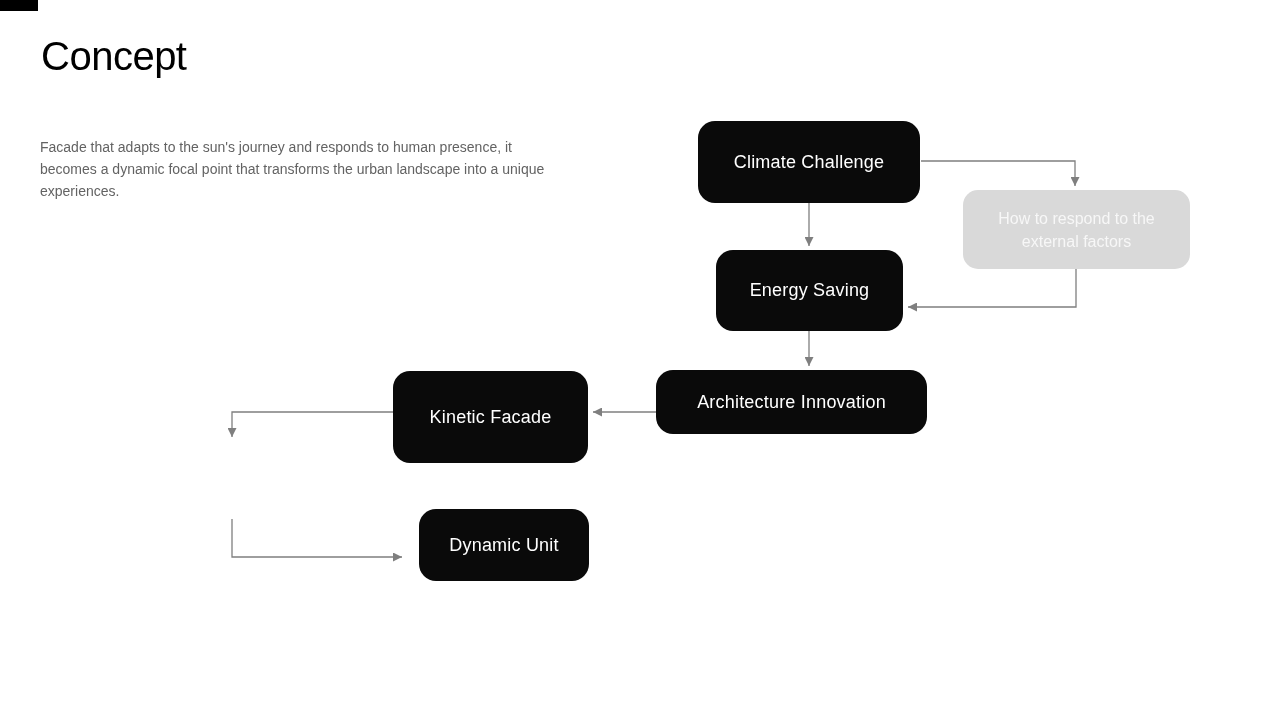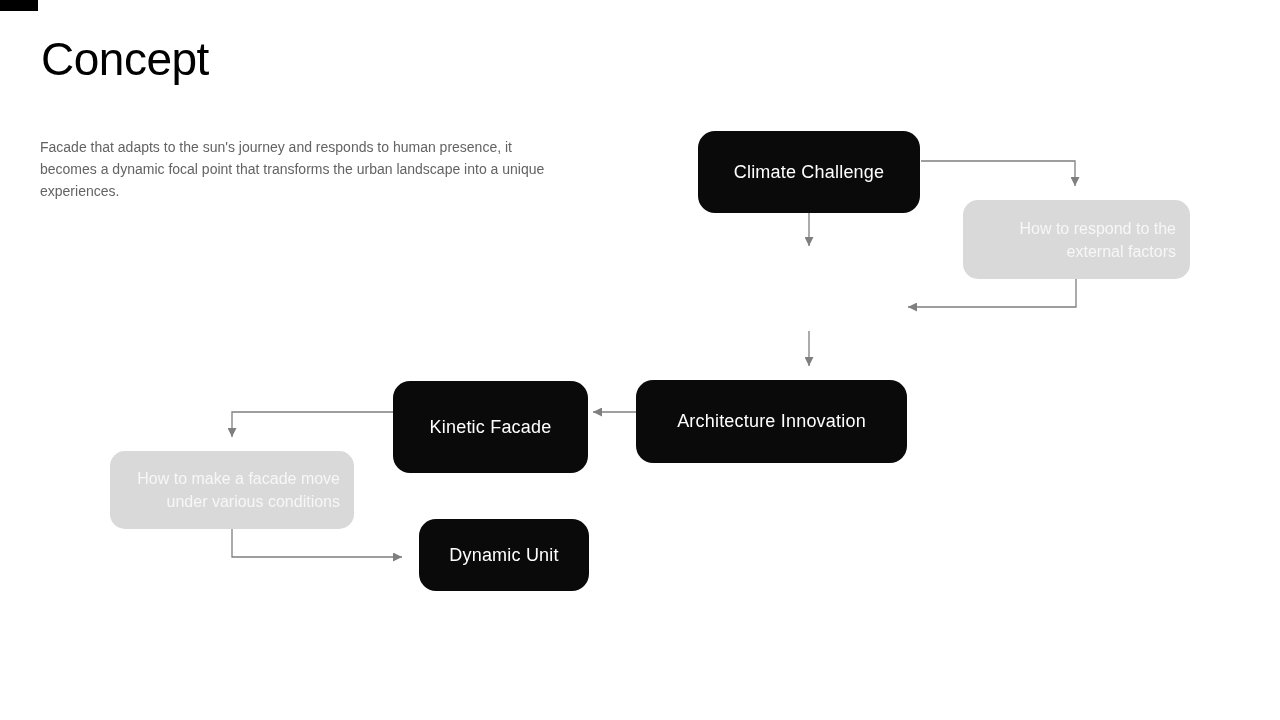--- a/index.html
+++ b/index.html
@@ -23,21 +23,21 @@
     top: 0;
     width: 38px;
     height: 11px;
     background: #000000;
   }
   h1.slide-title {
     position: absolute;
     left: 41px;
     top: 33px;
     margin: 0;
-    font-size: 46px;
+    font-size: 40px;
     font-weight: 400;
     letter-spacing: -0.5px;
     color: var(--title-text, #000);
     line-height: 1.15;
   }
   p.slide-desc {
     position: absolute;
     left: 40px;
     top: 136px;
     width: 515px;
@@ -69,35 +69,33 @@
   }
   .node {
     position: absolute;
     display: flex;
     align-items: center;
     justify-content: center;
     text-align: center;
     box-sizing: border-box;
     padding: 20px 14px;
     border-radius: 17px;
-    margin-top: 10px;
   }
   .node.black {
     background: var(--node-black, #0a0a0a);
     color: var(--node-black-text, #ffffff);
     font-size: 18px;
     letter-spacing: 0.2px;
   }
   .node.gray {
     background: var(--node-gray, #d9d9d9);
     color: var(--node-gray-text, #f7f7f7);
     font-size: 16px;
     line-height: 23px;
     border-radius: 15px;
-    text-align: right;
   }
 </style>
 </head>
 <body>
 
 <div class="slide">
   <div class="corner-accent"></div>
   <h1 class="slide-title">Concept</h1>
   <p class="slide-desc">Facade that adapts to the sun's journey and responds to human presence, it becomes a dynamic focal point that transforms the urban landscape into a unique experiences.</p>
 
@@ -116,26 +114,26 @@
         <polyline points="393,412 232,412 232,437" marker-end="url(#arrowhead)"></polyline>
         <polyline points="232,519 232,557 402,557" marker-end="url(#arrowhead)"></polyline>
       </svg>
 
   <div class="node black" style="left: 698px; top: 121px; width: 222px; height: 82px;">
         <span>Climate Challenge</span>
       </div>
       <div class="node gray" style="left: 963px; top: 190px; width: 227px; height: 79px;">
         <span>How to respond to the external factors</span>
       </div>
-      <div class="node black" style="left: 636px; top: 370px; width: 271px; height: 83px;">
+      <div class="node black" style="left: 716px; top: 250px; width: 187px; height: 81px;">
+        <span>Energy Saving</span>
+      </div>
+      <div class="node black" style="left: 656px; top: 370px; width: 271px; height: 64px;">
         <span>Architecture Innovation</span>
       </div>
       <div class="node black" style="left: 393px; top: 371px; width: 195px; height: 92px;">
         <span>Kinetic Facade</span>
-      </div>
-      <div class="node gray" style="left: 110px; top: 441px; width: 244px; height: 78px;">
-        <span>How to make a facade move under various conditions</span>
       </div>
       <div class="node black" style="left: 419px; top: 509px; width: 170px; height: 72px;">
         <span>Dynamic Unit</span>
       </div>
     </div>
 </div>
 
 </body></html>

